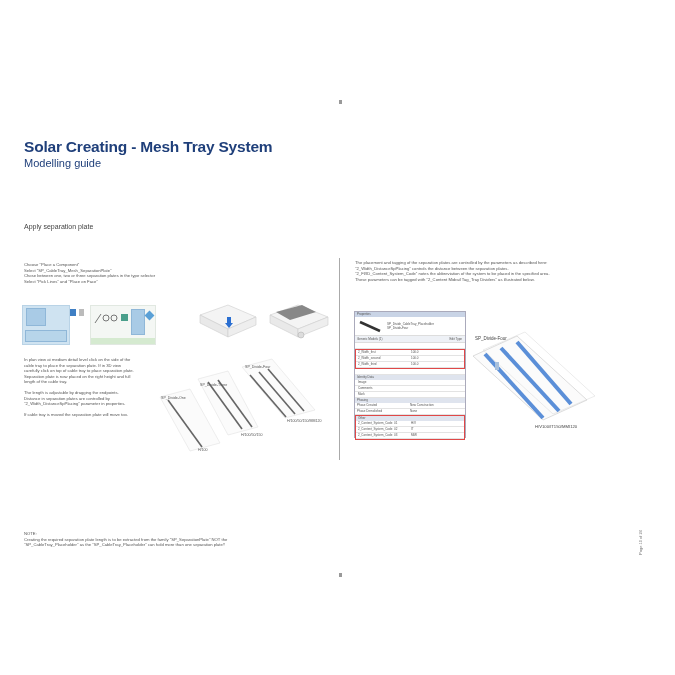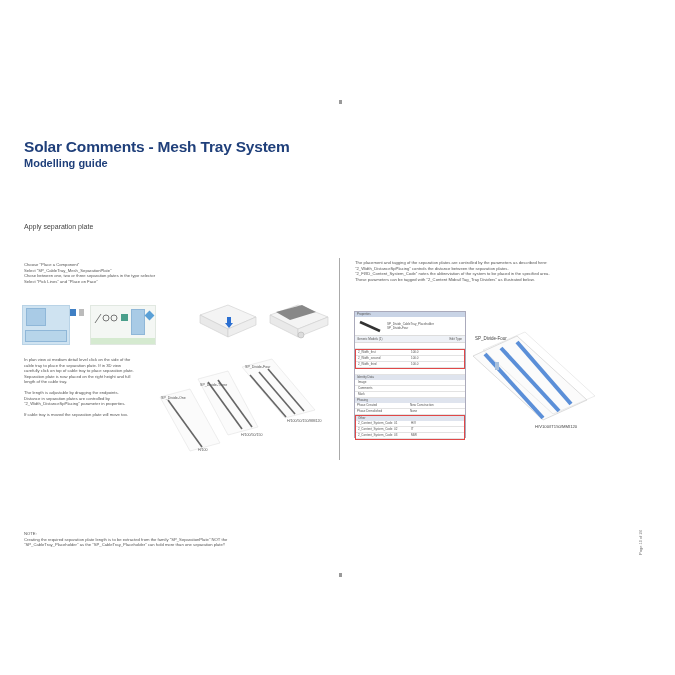--- a/index.html
+++ b/index.html
@@ -1,21 +1,21 @@
 <!DOCTYPE html>
 <html><head>
 <meta charset="utf-8">
 <style>
   html, body { margin:0; padding:0; background:#ffffff; }
   body { width:675px; height:675px; position:relative; overflow:hidden;
          font-family:"Liberation Sans", sans-serif; color:#333; }
   .abs { position:absolute; }
   .page-mark { width:3px; height:4px; background:#999; }
   .title { left:24px; top:138px; font-size:15.5px; font-weight:bold; color:#1f3f7a; letter-spacing:-0.2px; white-space:nowrap; }
-  .subtitle { left:24px; top:157px; font-size:11px; font-weight:bold; color:#1f3f7a; white-space:nowrap; }
+  .subtitle { left:24px; top:157px; font-size:11px; font-weight:normal; color:#1f3f7a; white-space:nowrap; }
   .section { left:24px; top:223px; font-size:7px; color:#444; white-space:nowrap; }
   .small { font-size:4.2px; line-height:5.6px; color:#555; }
   .divider { left:339px; top:258px; width:1px; height:202px; background:#aaa; }
   .steps { left:24px; top:262px; width:230px; }
   .steps div { white-space:nowrap; }
   .para { left:24px; top:357px; width:110px; }
   .para p { margin:0 0 5px 0; }
   .right-text { left:355px; top:260px; width:300px; }
   .right-text div { white-space:nowrap; }
   .note { left:24px; top:531px; width:300px; }
@@ -35,21 +35,21 @@
   .props .grp { height:5px; background:#dfe4ee; }
   .props .redbox { border:1px solid #e04848; }
   .lbl { font-size:3.6px; color:#555; white-space:nowrap; position:absolute; }
 </style>
 </head>
 <body>
 
 <div class="abs page-mark" style="left:339px; top:100px;"></div>
 <div class="abs page-mark" style="left:339px; top:573px;"></div>
 
-<div class="abs title">Solar Comments - Mesh Tray System</div>
+<div class="abs title">Solar Creating - Mesh Tray System</div>
 <div class="abs subtitle">Modelling guide</div>
 <div class="abs section">Apply separation plate</div>
 
 <div class="abs steps small">
   <div>Choose "Place a Component"</div>
   <div>Select "SP_CableTray_Mesh_SeparationPlate"</div>
   <div>Chose between one, two or three separation plates in the type selector</div>
   <div>Select "Pick Lines" and "Place on Face"</div>
 </div>
 

